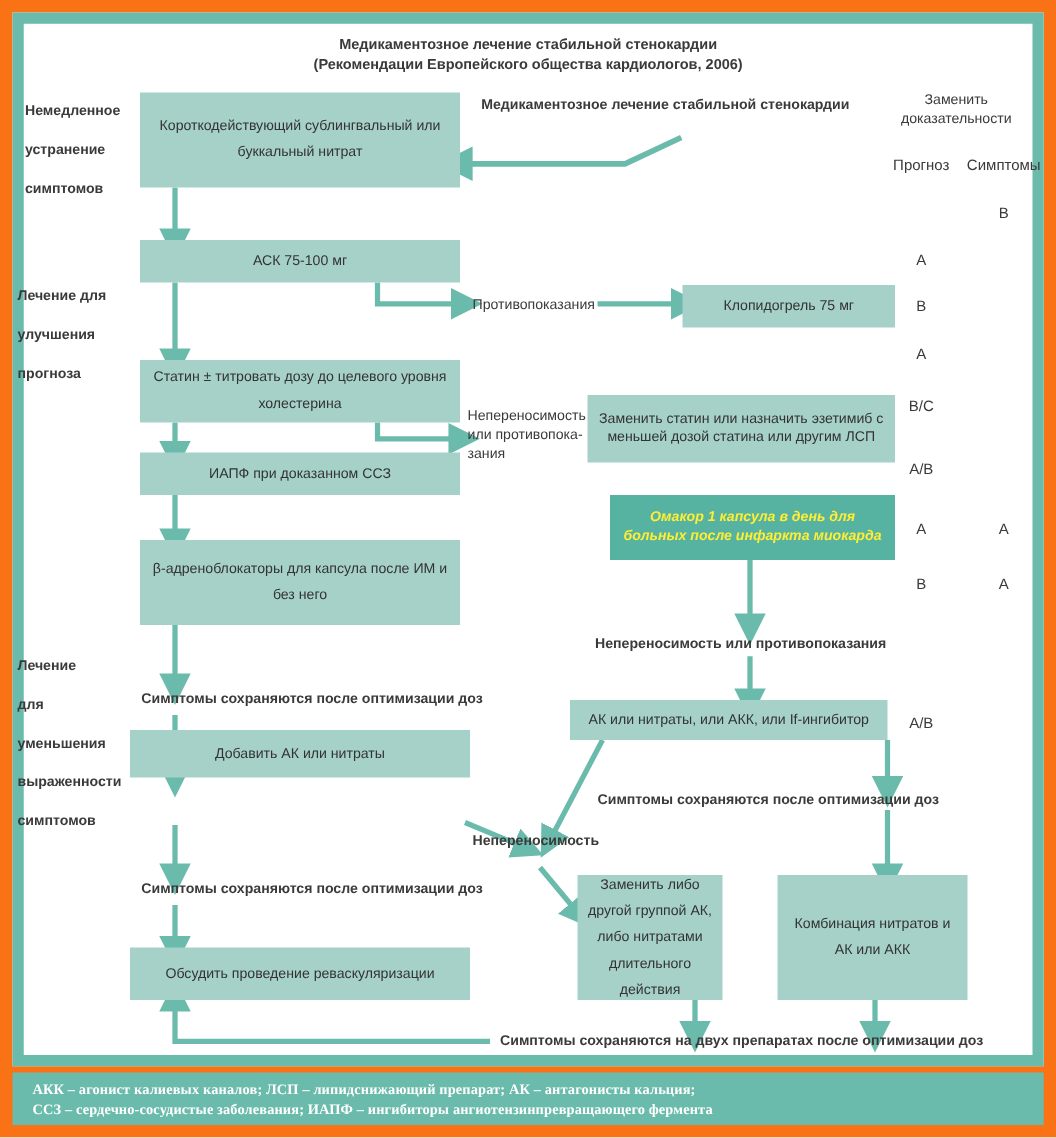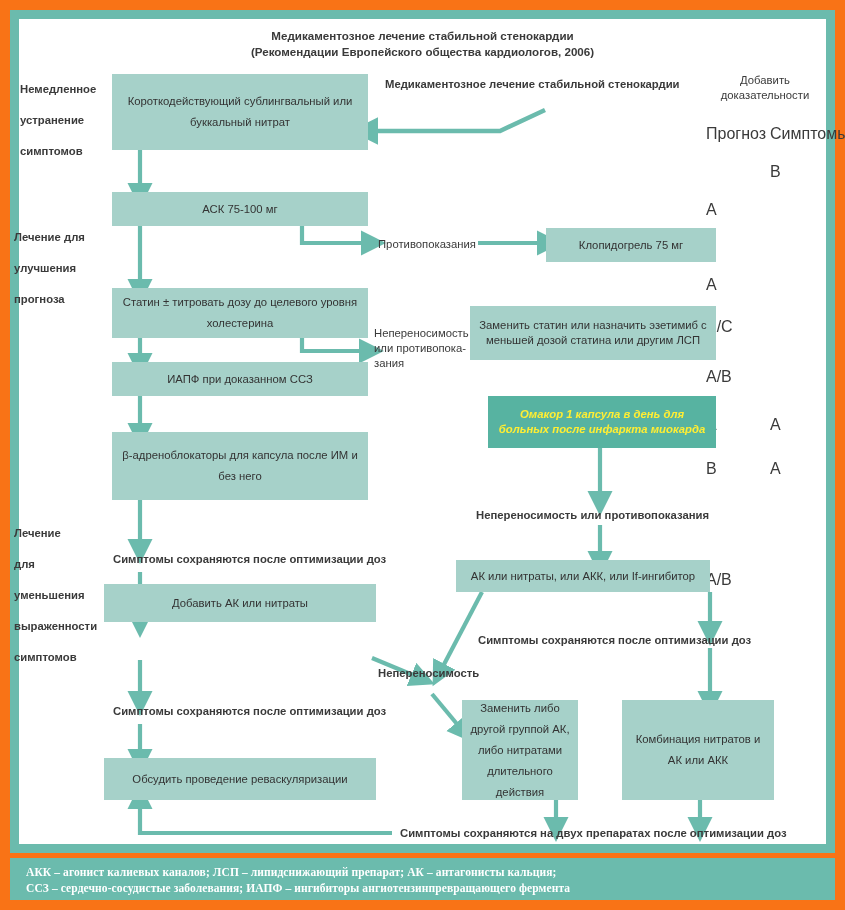--- a/index.html
+++ b/index.html
@@ -89,23 +89,23 @@
   .side-lbl{
     position:absolute;
     font-size:11.3px;
     font-weight:bold;
     color:#3a3a3a;
     line-height:31px;
     white-space:nowrap;
   }
   .ev{
     position:absolute;
-    font-size:16px;
-    color:#3a3a3a;
-    text-align:left;
+    font-size:12px;
+    color:#3a3a3a;
+    text-align:center;
     white-space:nowrap;
   }
   .ev-head{
     position:absolute;
     font-size:11.3px;
     color:#3a3a3a;
     text-align:center;
     line-height:15px;
   }
 
@@ -192,21 +192,21 @@
 
   <div class="side-lbl" style="left:14px;top:518px;">
     <div>Лечение</div>
     <div>для</div>
     <div>уменьшения</div>
     <div>выраженности</div>
     <div>симптомов</div>
   </div>
 
   <div class="ev-head" style="left:700px;top:73px;width:130px;">
-    <div>Добавить</div>
+    <div>Заменить</div>
     <div>доказательности</div>
   </div>
   <div class="ev" style="left:706px;top:125px;width:62px;">Прогноз</div>
   <div class="ev" style="left:770px;top:125px;width:66px;">Симптомы</div>
 
   <div class="ev" style="left:706px;top:201px;width:62px;">А</div>
   <div class="ev" style="left:706px;top:238px;width:62px;">В</div>
   <div class="ev" style="left:706px;top:276px;width:62px;">А</div>
   <div class="ev" style="left:706px;top:318px;width:62px;">В/С</div>
   <div class="ev" style="left:706px;top:368px;width:62px;">А/В</div>
@@ -222,21 +222,21 @@
   <div class="lbl lbl-bold" style="left:385px;top:76px;">Медикаментозное лечение стабильной стенокардии</div>
 
   <div class="box tall-lines" style="left:112px;top:74px;width:256px;height:76px;">Короткодействующий сублингвальный или буккальный нитрат</div>
 
   <div class="box" style="left:112px;top:192px;width:256px;height:34px;">АСК 75-100 мг</div>
 
   <div class="box" style="left:546px;top:228px;width:170px;height:34px;">Клопидогрель 75 мг</div>
 
   <div class="box tall-lines" style="left:112px;top:288px;width:256px;height:50px;">Статин ± титровать дозу до целевого уровня холестерина</div>
 
-  <div class="box" style="left:470px;top:306px;width:246px;height:54px;">Заменить статин или назначить эзетимиб с меньшей дозой статина или другим ЛСП</div>
+  <div class="box" style="left:470px;top:316px;width:246px;height:54px;">Заменить статин или назначить эзетимиб с меньшей дозой статина или другим ЛСП</div>
 
   <div class="box" style="left:112px;top:362px;width:256px;height:34px;">ИАПФ при доказанном ССЗ</div>
 
   <div class="box box-omacor" style="left:488px;top:396px;width:228px;height:52px;">Омакор 1 капсула в день для больных после инфаркта миокарда</div>
 
   <div class="box tall-lines" style="left:112px;top:432px;width:256px;height:68px;">β-адреноблокаторы для капсула после ИМ и без него</div>
 
   <div class="box" style="left:456px;top:560px;width:254px;height:32px;">АК или нитраты, или АКК, или If-ингибитор</div>
 
   <div class="box" style="left:104px;top:584px;width:272px;height:38px;">Добавить АК или нитраты</div>

